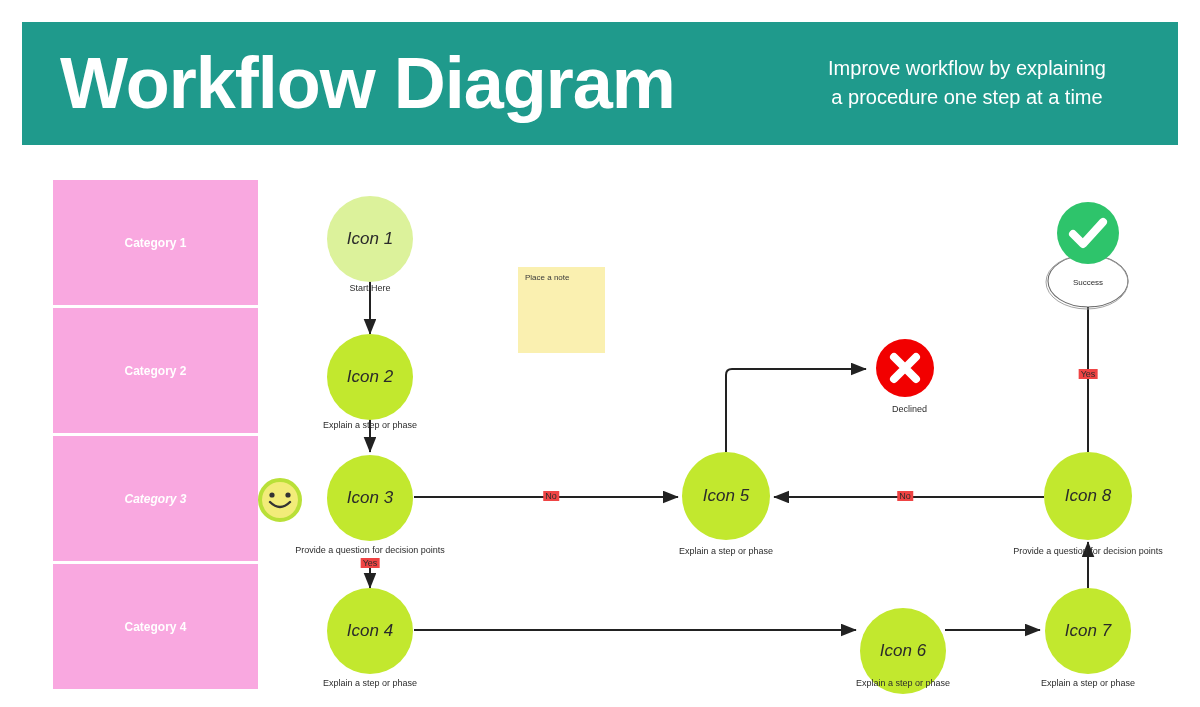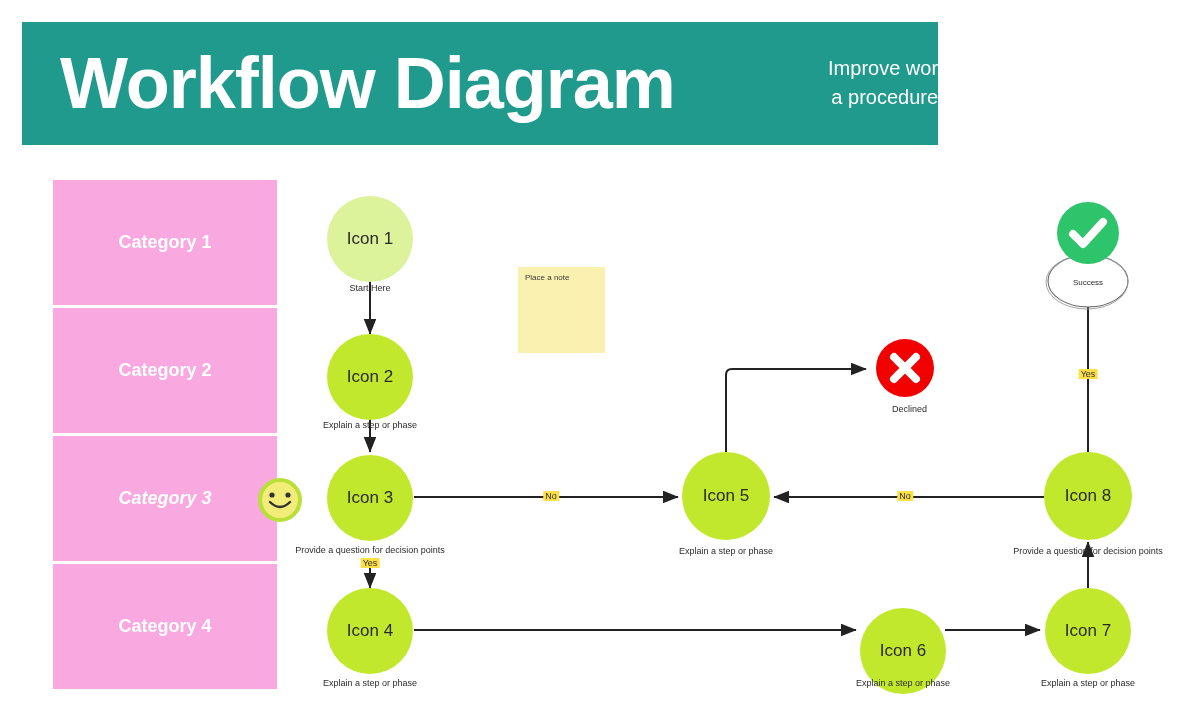--- a/index.html
+++ b/index.html
@@ -7,39 +7,39 @@
     width:1200px;height:707px;
     background:#ffffff;
     font-family:"Liberation Sans",sans-serif;
     overflow:hidden;
     position:relative;
   }
   .canvas{position:absolute;left:0;top:0;width:1200px;height:707px;}
 
   
   .banner{
-    position:absolute;left:22px;top:22px;width:916px;height:123px;
+    position:absolute;left:22px;top:22px;width:1156px;height:123px;
     background:#1f9a8c;
   }
   .banner-title{
     position:absolute;left:38px;top:18px;
     font-size:72px;font-weight:bold;color:#ffffff;
     letter-spacing:-1px;line-height:86px;white-space:nowrap;
   }
   .banner-subtitle{
     position:absolute;left:760px;top:32px;width:370px;
     text-align:center;color:#ffffff;font-size:20px;line-height:29px;
   }
   .banner-subtitle span{display:block;}
 
   
   .cat{
-    position:absolute;left:53px;width:224px;
+    position:absolute;left:53px;width:205px;
     background:#f9a8e0;
-    color:#ffffff;font-size:18px;font-weight:bold;
+    color:#ffffff;font-size:12px;font-weight:bold;
     display:flex;align-items:center;justify-content:center;
   }
   .cat1{top:180px;height:125px;}
   .cat2{top:308px;height:125px;text-align:center;}
   .cat3{top:436px;height:125px;font-style:italic;}
   .cat4{top:564px;height:125px;}
 
   
   .smiley{
     position:absolute;left:258px;top:478px;width:44px;height:44px;
@@ -48,21 +48,21 @@
     border:4px solid #b9e038;
     box-sizing:border-box;
   }
   .smiley svg{position:absolute;left:0;top:0;}
 
   
   .node{
     position:absolute;border-radius:50%;
     background:#c2e82e;
     display:flex;align-items:center;justify-content:center;
-    color:#2a2a2a;font-size:17px;
+    color:#2a2a2a;font-size:17px;font-style:italic;
   }
   .node.pale{background:#dcf29b;}
 
   .node-label{
     position:absolute;
     font-size:9px;color:#2c2c2c;
     text-align:center;white-space:nowrap;
     transform:translateX(-50%);
   }
 
@@ -78,21 +78,21 @@
 
   
   .status-icon{position:absolute;border-radius:50%;}
   .declined-icon{left:876px;top:339px;width:58px;height:58px;background:#f20000;}
   .success-icon{left:1057px;top:202px;width:62px;height:62px;background:#2ec46b;}
   .status-icon svg{position:absolute;left:0;top:0;}
 
   .edge-label{
     position:absolute;font-size:9px;color:#2c2c2c;
     white-space:nowrap;transform:translateX(-50%);
-    background:#fde047;padding:0 2px;
+    background:#ef4444;padding:0 2px;
   }
   .ellipse-label{
     position:absolute;font-size:8px;color:#2c2c2c;
     white-space:nowrap;transform:translateX(-50%);
   }
   svg.wires{position:absolute;left:0;top:0;width:1200px;height:707px;pointer-events:none;}
 </style>
 </head>
 <body>
 

